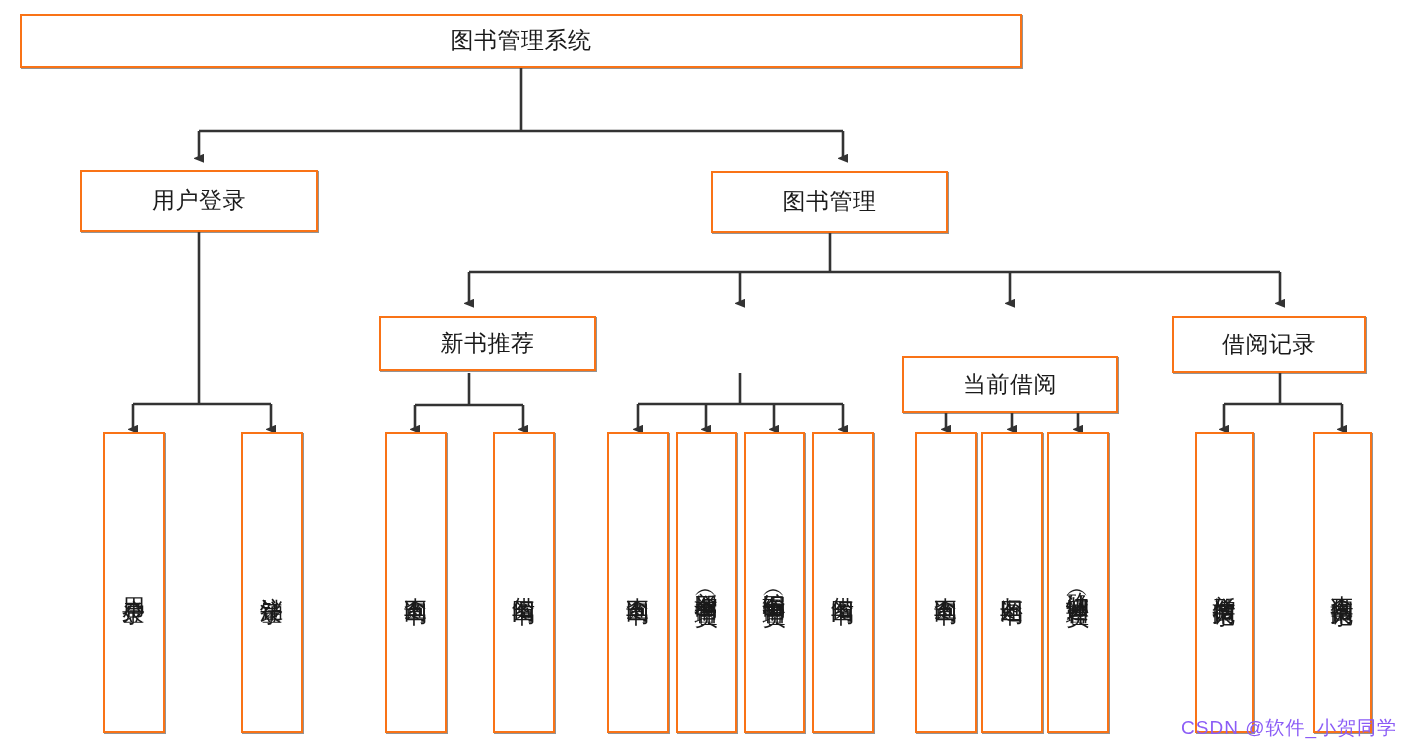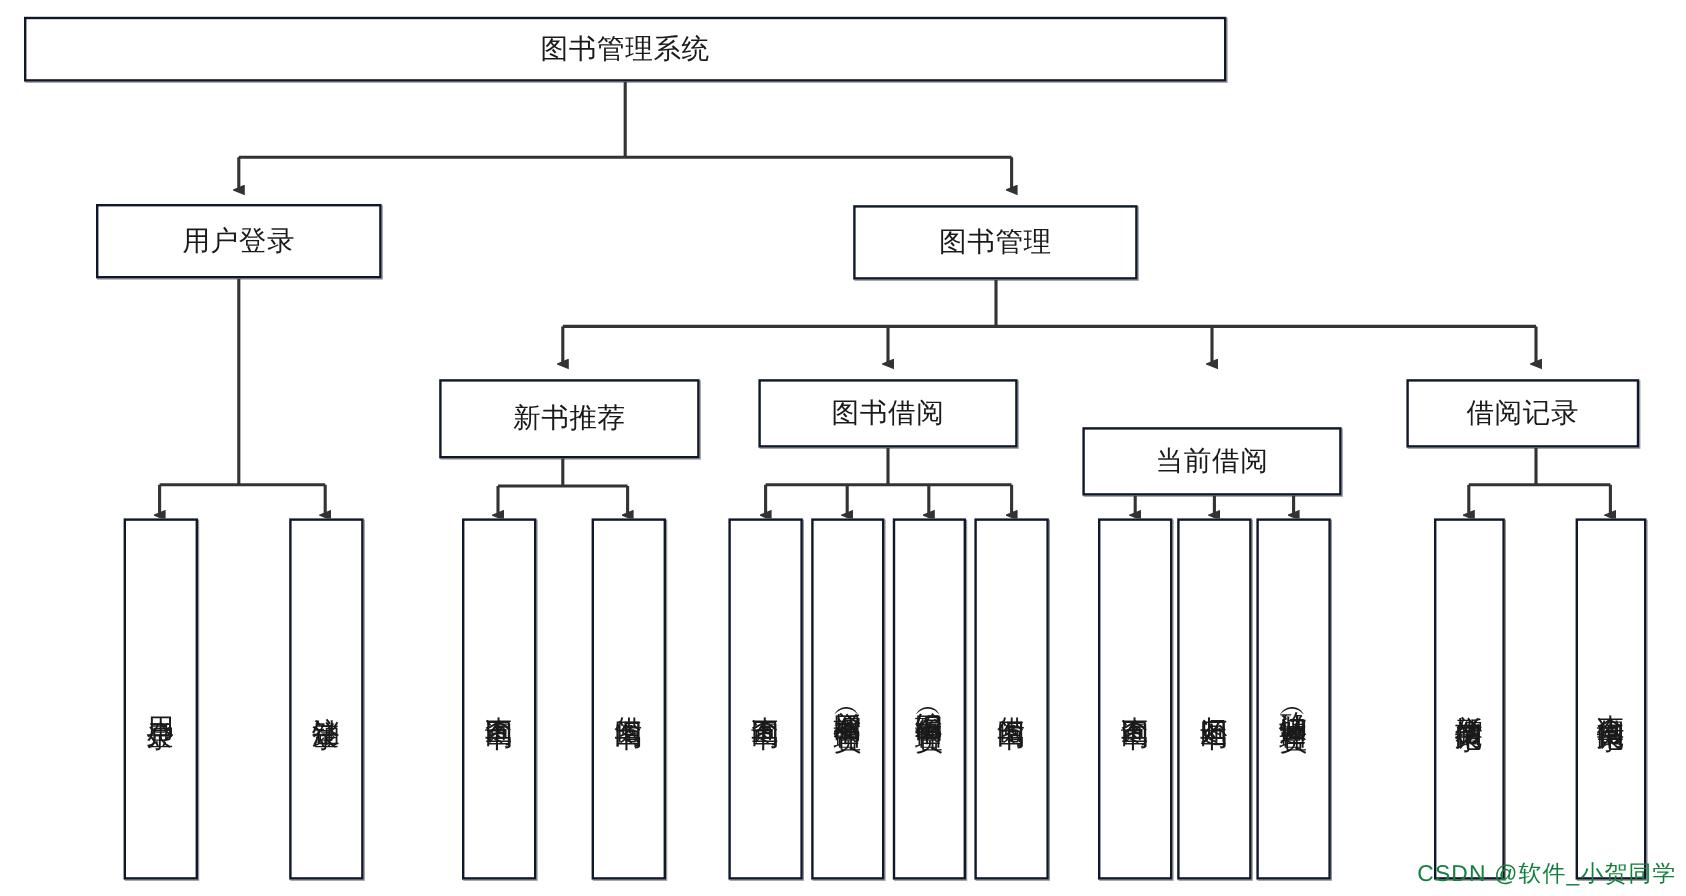--- a/index.html
+++ b/index.html
@@ -21,21 +21,21 @@
     position: absolute;
     left: 0;
     top: 0;
     width: 1405px;
     height: 747px;
     pointer-events: none;
   }
   .node {
     position: absolute;
     box-sizing: border-box;
-    border: 2px solid #0f172a;
+    border: 2px solid #f97316;
     background: #ffffff;
     display: flex;
     align-items: center;
     justify-content: center;
     color: #1a1a1a;
     box-shadow: 1px 1px 0 rgba(60,60,60,0.55);
     z-index: 2;
   }
   .node .label {
     display: block;
@@ -57,21 +57,21 @@
     font-size: 23px;
     line-height: 1.05;
     letter-spacing: 2px;
     max-height: 100%;
   }
   .watermark {
     position: absolute;
     right: 8px;
     bottom: 6px;
     font-size: 19px;
-    color: #15803d;
+    color: #8b5cf6;
     letter-spacing: 1px;
     z-index: 3;
     white-space: nowrap;
   }
 </style>
 </head>
 <body>
 
 <div id="canvas">
 
@@ -129,25 +129,22 @@
     <span class="label">图书管理系统</span>
   </div>
 
   <div class="node horiz" style="left:80px; top:170px; width:238px; height:62px;">
     <span class="label">用户登录</span>
   </div>
   <div class="node horiz" style="left:711px; top:171px; width:237px; height:62px;">
     <span class="label">图书管理</span>
   </div>
 
-  <div class="node horiz" style="left:366px; top:316px; width:217px; height:66px;align-items:center;">
+  <div class="node horiz" style="left:379px; top:316px; width:217px; height:55px;align-items:center;">
     <span class="label">新书推荐</span>
-  </div>
-  <div class="node horiz" style="left:632px; top:316px; width:216px; height:57px;">
-    <span class="label">图书借阅</span>
   </div>
   <div class="node horiz" style="left:902px; top:316px; width:216px; height:57px;margin-top:40px;">
     <span class="label">当前借阅</span>
   </div>
   <div class="node horiz" style="left:1172px; top:316px; width:194px; height:57px;">
     <span class="label">借阅记录</span>
   </div>
 
   <div class="node vert" style="left:103px; top:432px; width:62px; height:301px;">
     <span class="label">用户登录</span>

